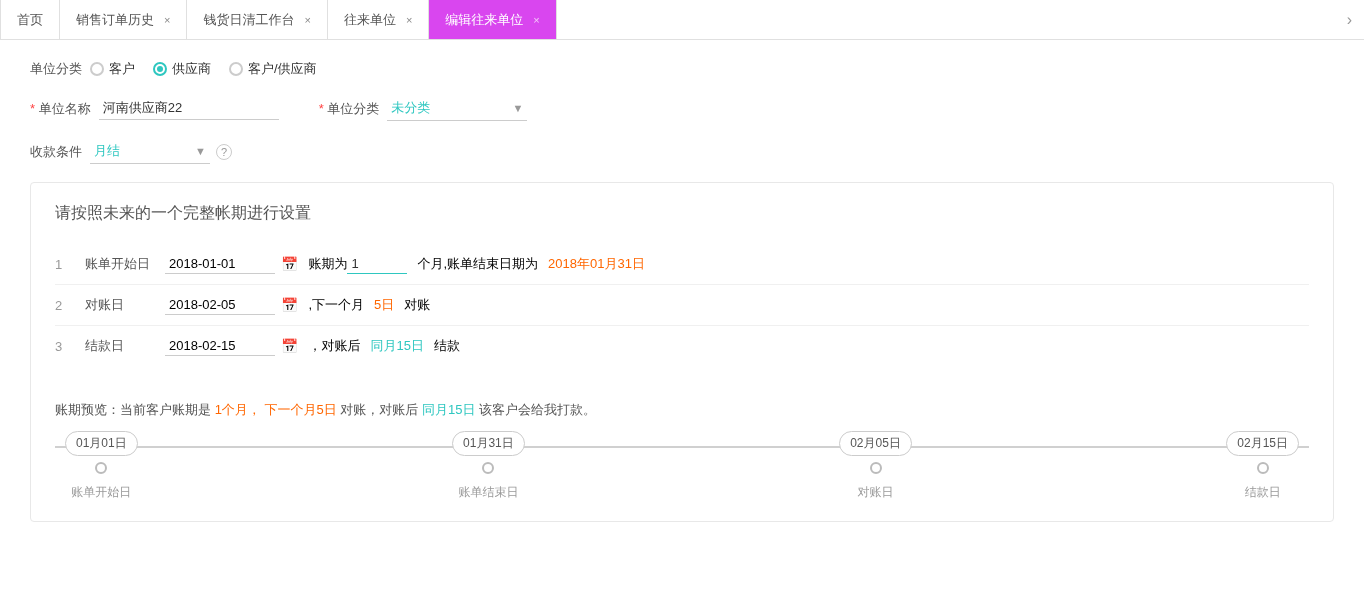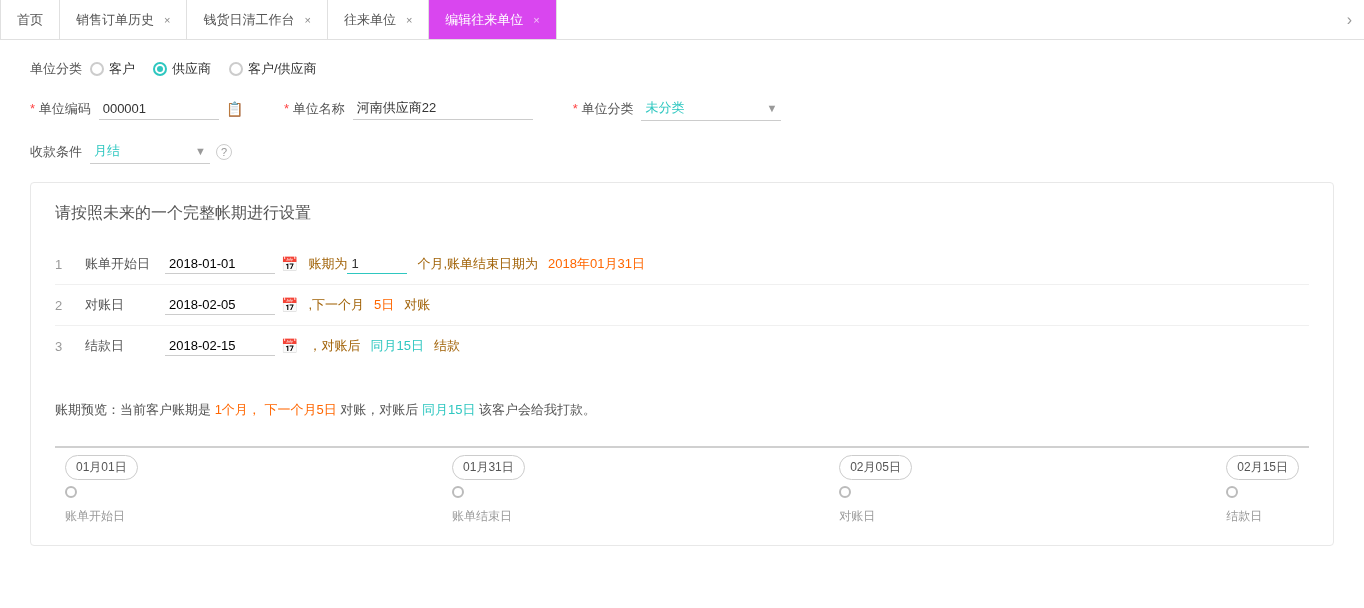--- a/index.html
+++ b/index.html
@@ -186,21 +186,21 @@
       border: none;
       border-bottom: 1px solid #ccc;
       font-size: 13px;
       padding: 2px 4px;
       width: 110px;
       outline: none;
       background: transparent;
     }
     .step-suffix {
       font-size: 13px;
-      color: #a16207;
+      color: #000000;
       margin-left: 10px;
     }
     .step-period-input {
       border: none;
       border-bottom: 1px solid #2ec7c0;
       font-size: 13px;
       padding: 2px 4px;
       width: 60px;
       outline: none;
       background: transparent;
@@ -241,23 +241,22 @@
     .timeline-nodes {
       display: flex;
       justify-content: space-between;
       width: 100%;
       position: relative;
       z-index: 1;
     }
     .timeline-node {
       display: flex;
       flex-direction: column;
-      align-items: flex-start;
+      align-items: center;
       gap: 6px;
-      margin-top: 24px;
     }
     .node-dot {
       width: 12px; height: 12px;
       border-radius: 50%;
       background: #fff;
       border: 2px solid #bbb;
     }
     .node-badge {
       background: #fff;
       border: 1px solid #ccc;
@@ -327,25 +326,20 @@
       </label>
       <label class="radio-item">
         <div class="radio-circle"></div>
         <span>客户/供应商</span>
       </label>
     </div>
   </div>
 
   <div class="form-row">
     <div class="field-group">
-      <span class="form-label required">单位编码</span>
-      <input class="field-input w120" type="text" value="000001" style="">
-      <span class="calendar-icon">📋</span>
-    </div>
-    <div class="field-group">
       <span class="form-label required">单位名称</span>
       <input class="field-input w180" type="text" value="河南供应商22" style="">
     </div>
     <div class="field-group">
       <span class="form-label required">单位分类</span>
       <div class="select-wrapper">
         <span class="select-value">未分类</span>
         <span class="select-arrow">▼</span>
       </div>
     </div>

